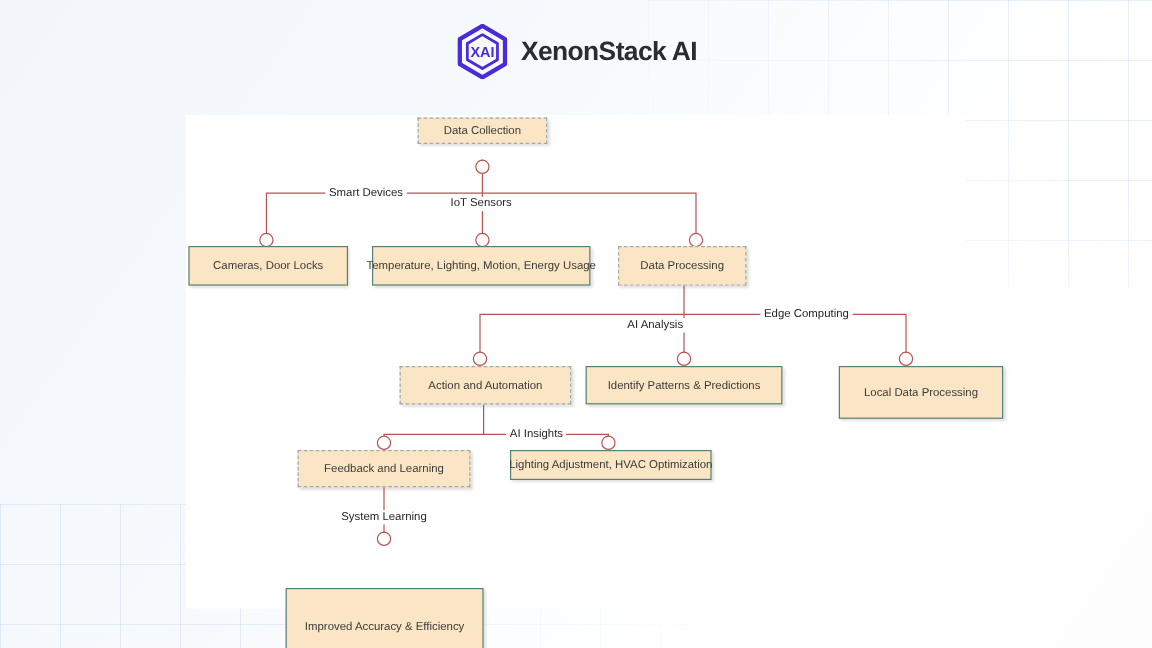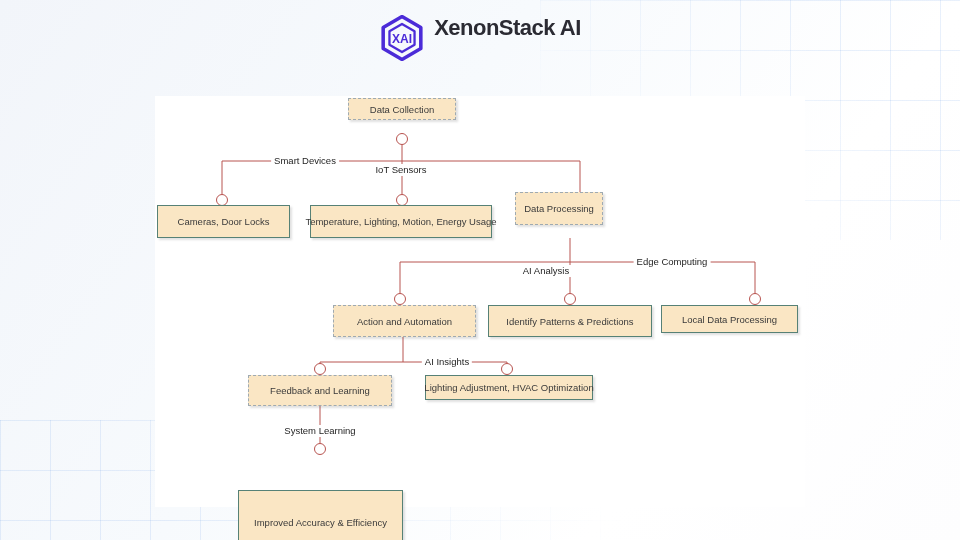--- a/index.html
+++ b/index.html
@@ -16,21 +16,21 @@
     background-size:50px 50px;
   }
   .grid.tr{top:0;right:0;width:420px;height:240px;
     -webkit-mask-image:linear-gradient(225deg,#000 25%,transparent 80%);
     mask-image:linear-gradient(225deg,#000 25%,transparent 80%);}
   .grid.bl{bottom:0;left:0;width:640px;height:120px;
     -webkit-mask-image:linear-gradient(45deg,#000 25%,transparent 85%);
     mask-image:linear-gradient(45deg,#000 25%,transparent 85%);}
   .header{
     position:absolute;top:15px;left:0;right:0;height:56px;z-index:3;
-    display:flex;justify-content:center;gap:9px;
+    display:flex;justify-content:center;align-items:center;gap:9px;
   }
   .brand-title{
     font-size:22px;font-weight:700;color:#2b2b33;letter-spacing:-0.5px;
   }
   #canvas{
     position:absolute;z-index:1;background:#ffffff;
   }
   #edges{position:absolute;top:0;left:0;z-index:2;pointer-events:none;}
   .node{
     position:absolute;z-index:3;display:flex;align-items:center;justify-content:center;
@@ -76,24 +76,24 @@
     <circle cx="570" cy="299" r="5.5" fill="#ffffff" stroke="#B85450" stroke-width="1"></circle>
     <circle cx="755" cy="299" r="5.5" fill="#ffffff" stroke="#B85450" stroke-width="1"></circle>
     <circle cx="320" cy="369" r="5.5" fill="#ffffff" stroke="#B85450" stroke-width="1"></circle>
     <circle cx="507" cy="369" r="5.5" fill="#ffffff" stroke="#B85450" stroke-width="1"></circle>
     <circle cx="320" cy="449" r="5.5" fill="#ffffff" stroke="#B85450" stroke-width="1"></circle>
   </svg>
 <div id="diagram">
     <div class="node" style="left: 348px; top: 98px; width: 108px; height: 22px; background: rgb(250, 230, 196); color: rgb(58, 58, 58); border: 1px dashed rgb(159, 170, 177);">Data Collection</div>
     <div class="node" style="left: 157px; top: 205px; width: 133px; height: 33px; background: rgb(250, 230, 196); color: rgb(58, 58, 58); border: 1px solid rgb(86, 129, 118);">Cameras, Door Locks</div>
     <div class="node" style="left: 310px; top: 205px; width: 182px; height: 33px; background: rgb(250, 230, 196); color: rgb(58, 58, 58); border: 1px solid rgb(86, 129, 118);">Temperature, Lighting, Motion, Energy Usage</div>
-    <div class="node" style="left: 515px; top: 192px; width: 88px; height: 33px; background: rgb(250, 230, 196); color: rgb(58, 58, 58); border: 1px dashed rgb(159, 170, 177); text-align: center;">Data Processing</div>
+    <div class="node" style="left: 515px; top: 205px; width: 107px; height: 33px; background: rgb(250, 230, 196); color: rgb(58, 58, 58); border: 1px dashed rgb(159, 170, 177); text-align: center;">Data Processing</div>
     <div class="node" style="left: 333px; top: 305px; width: 143px; height: 32px; background: rgb(250, 230, 196); color: rgb(58, 58, 58); border: 1px dashed rgb(159, 170, 177); text-align: center;">Action and Automation</div>
     <div class="node" style="left: 488px; top: 305px; width: 164px; height: 32px; background: rgb(250, 230, 196); color: rgb(58, 58, 58); border: 1px solid rgb(86, 129, 118); text-align: center;">Identify Patterns &amp; Predictions</div>
-    <div class="node" style="left: 661px; top: 305px; width: 137px; height: 28px; background: rgb(250, 230, 196); color: rgb(58, 58, 58); border: 1px solid rgb(86, 129, 118);">Local Data Processing</div>
+    <div class="node" style="left: 699px; top: 305px; width: 137px; height: 44px; background: rgb(250, 230, 196); color: rgb(58, 58, 58); border: 1px solid rgb(86, 129, 118);">Local Data Processing</div>
     <div class="node" style="left: 248px; top: 375px; width: 144px; height: 31px; background: rgb(250, 230, 196); color: rgb(58, 58, 58); border: 1px dashed rgb(159, 170, 177);">Feedback and Learning</div>
     <div class="node" style="left: 425px; top: 375px; width: 168px; height: 25px; background: rgb(250, 230, 196); color: rgb(58, 58, 58); border: 1px solid rgb(86, 129, 118);">Lighting Adjustment, HVAC Optimization</div>
     <div class="node" style="left: 238px; top: 455px; width: 165px; height: 65px; background: rgb(250, 230, 196); color: rgb(58, 58, 58); border: 1px solid rgb(86, 129, 118); margin-top: 35px;">Improved Accuracy &amp; Efficiency</div>
     <div class="edge-label" style="left: 305px; top: 161px; color: rgb(36, 36, 36);">Smart Devices</div>
     <div class="edge-label" style="left: 401px; top: 170px; color: rgb(36, 36, 36);">IoT Sensors</div>
     <div class="edge-label" style="left: 672px; top: 262px; color: rgb(36, 36, 36);">Edge Computing</div>
     <div class="edge-label" style="left: 546px; top: 271px; color: rgb(36, 36, 36);">AI Analysis</div>
     <div class="edge-label" style="left: 447px; top: 362px; color: rgb(36, 36, 36);">AI Insights</div>
     <div class="edge-label" style="left: 320px; top: 431px; color: rgb(36, 36, 36);">System Learning</div>
   </div>

